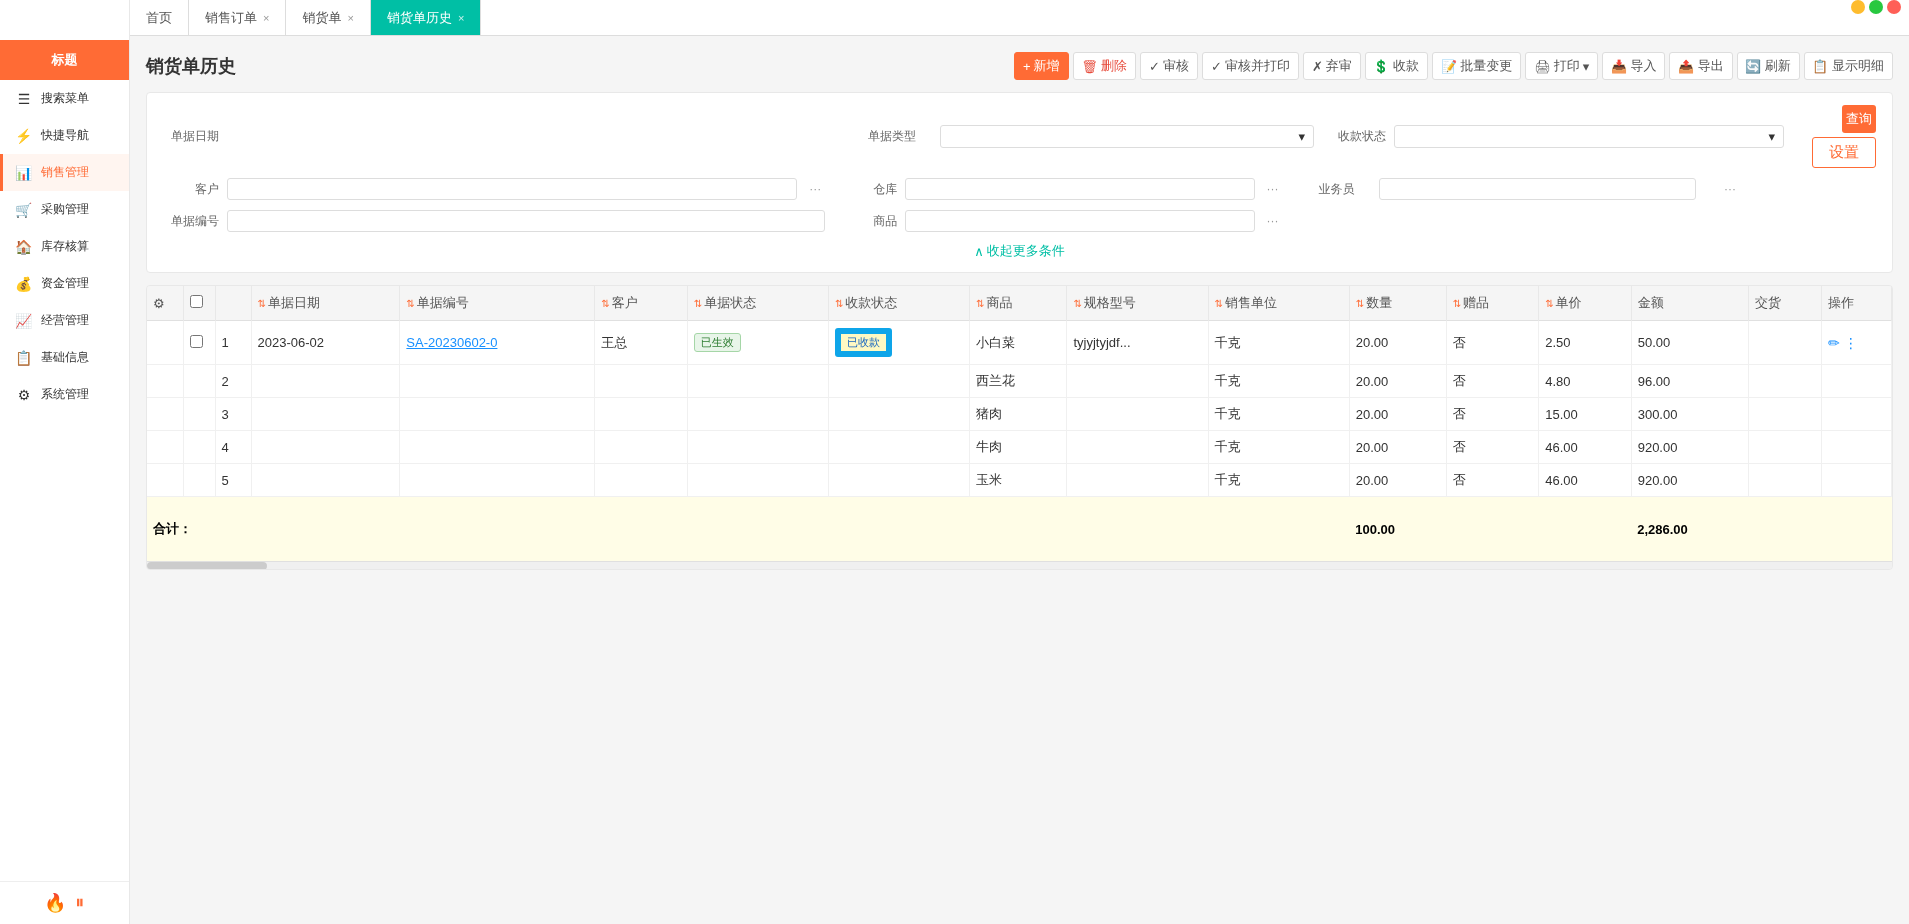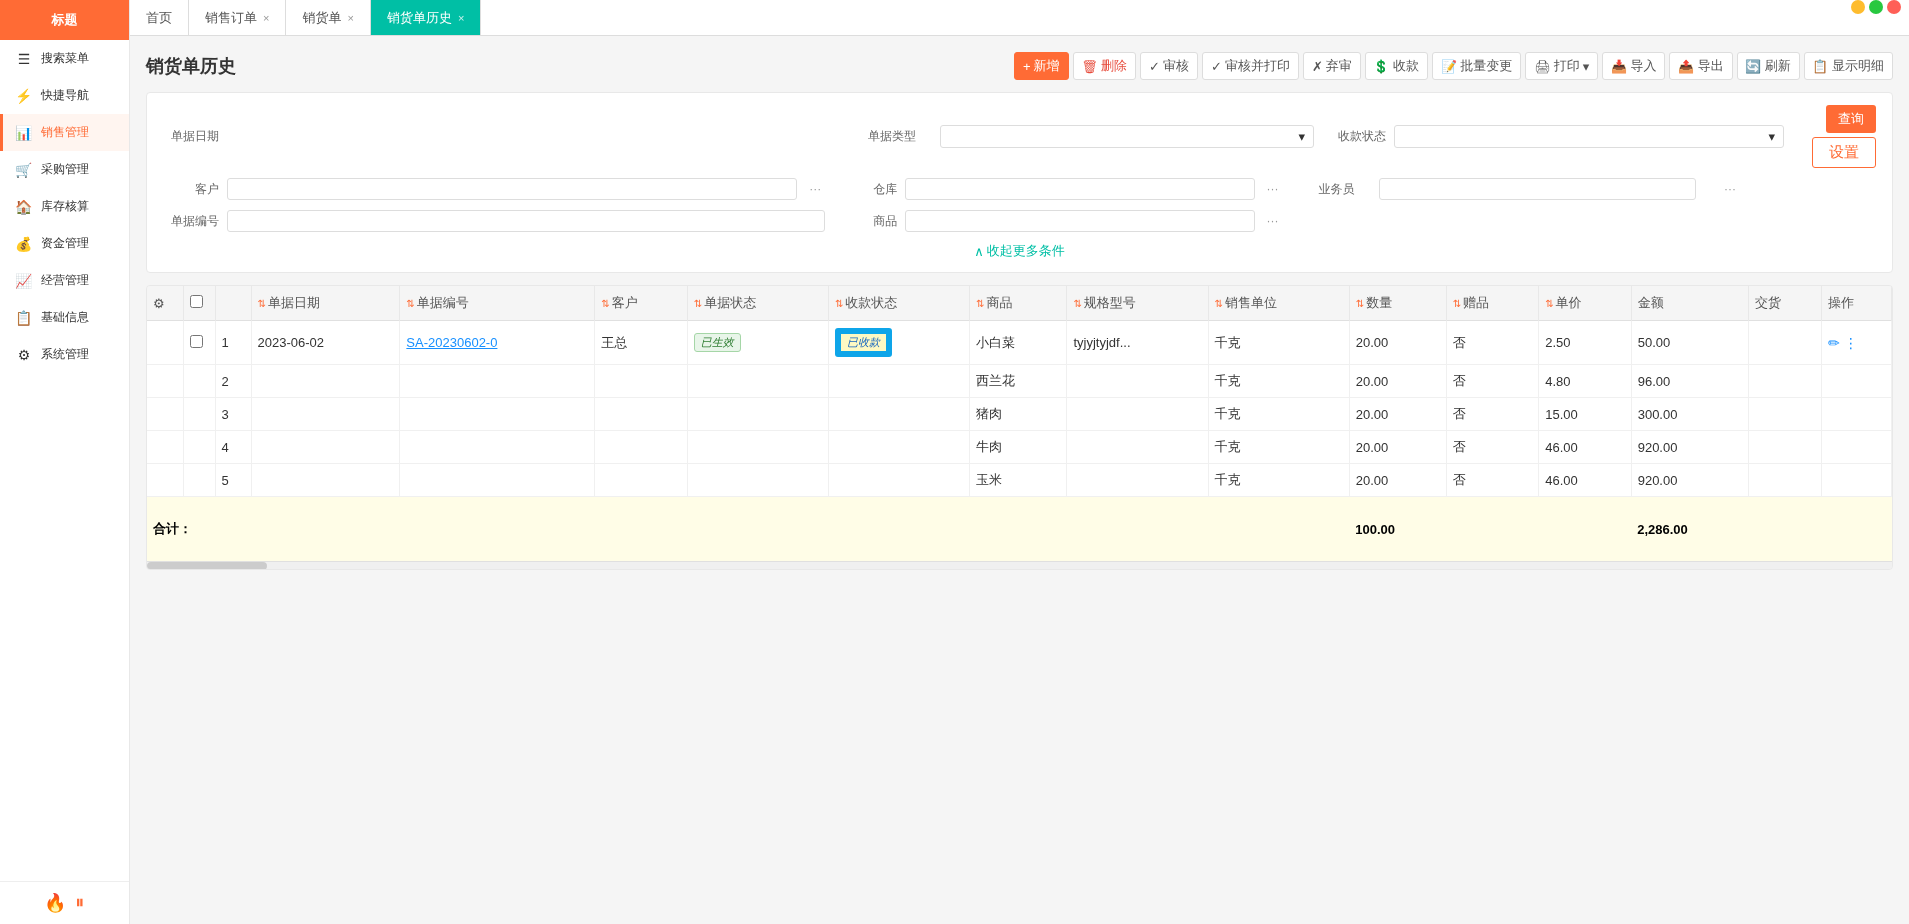--- a/index.html
+++ b/index.html
@@ -16,20 +16,21 @@
     }
     .sidebar-logo {
       height: 40px;
       background: #ff6b35;
       display: flex;
       align-items: center;
       justify-content: center;
       color: #fff;
       font-size: 14px;
       font-weight: bold;
+      margin-top: 40px;
     }
     .sidebar-item {
       display: flex;
       align-items: center;
       padding: 10px 12px;
       cursor: pointer;
       color: #333;
       gap: 8px;
       border-left: 3px solid transparent;
     }
@@ -235,21 +236,21 @@
       display: flex;
       align-items: center;
       gap: 3px;
     }
 
     .query-btn {
       background: #ff6b35;
       color: #fff;
       border: none;
       border-radius: 3px;
-      padding: 5px 12px;
+      padding: 5px 4px;
       cursor: pointer;
       font-size: 13px;
     }
     .set-btn {
       background: #fff;
       color: #ff6b35;
       border: 1px solid #ff6b35;
       border-radius: 3px;
       padding: 5px 16px;
       cursor: pointer;
@@ -293,21 +294,20 @@
       padding: 7px 6px;
       color: #333;
       border-right: 1px solid #f0f0f0;
       white-space: nowrap;
     }
     .status-badge {
       display: inline-block;
       padding: 1px 6px;
       border-radius: 3px;
       font-size: 11px;
-      font-style: italic;
     }
     .status-effective { background: #e8f5e9; color: #2e7d32; border: 1px solid #a5d6a7; }
     .status-collected { background: #fef9c3; color: #1565c0; border: 6px solid #0ea5e9; }
     .link-text { color: #1890ff; cursor: pointer; text-decoration: underline; }
     .action-btn {
       color: #1890ff;
       cursor: pointer;
       margin-right: 4px;
       font-size: 14px;
     }

